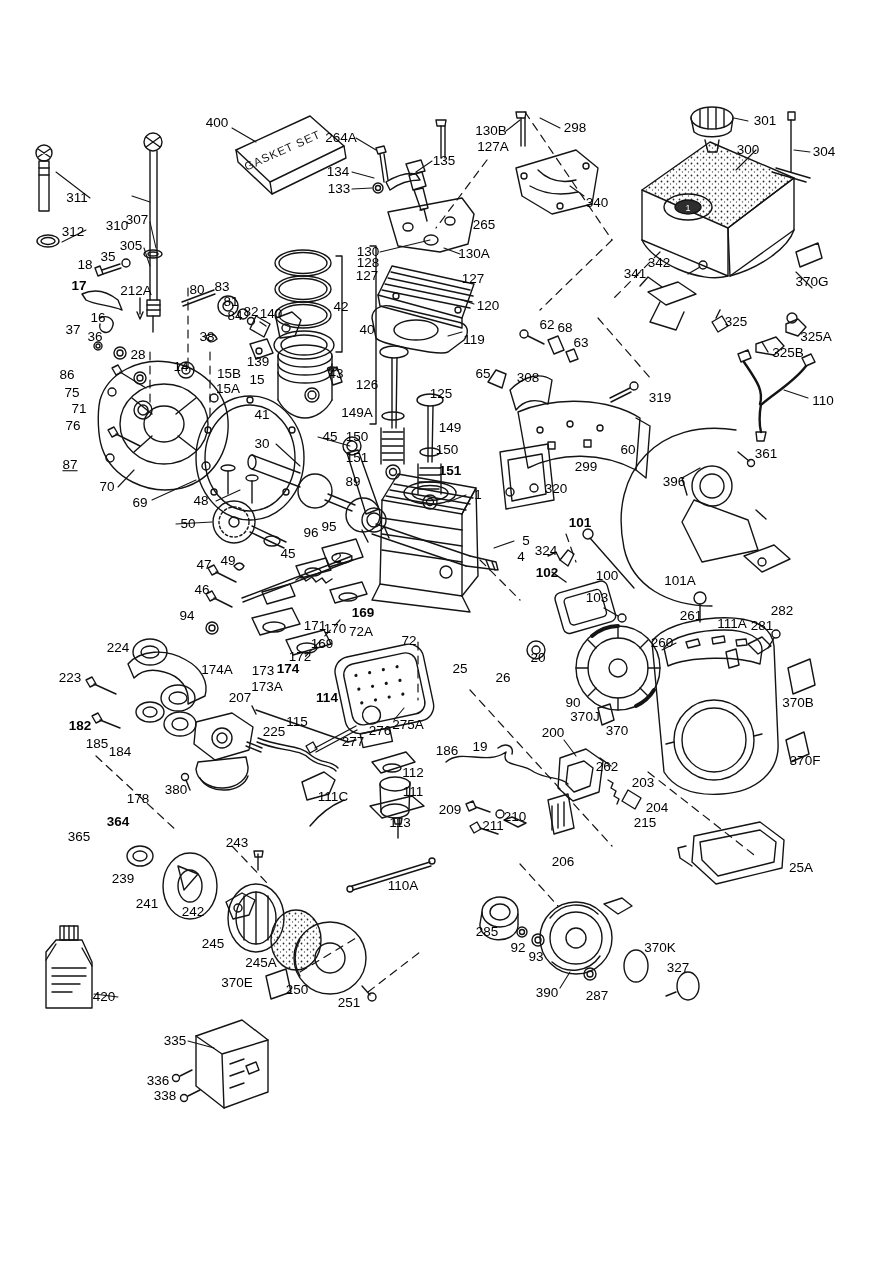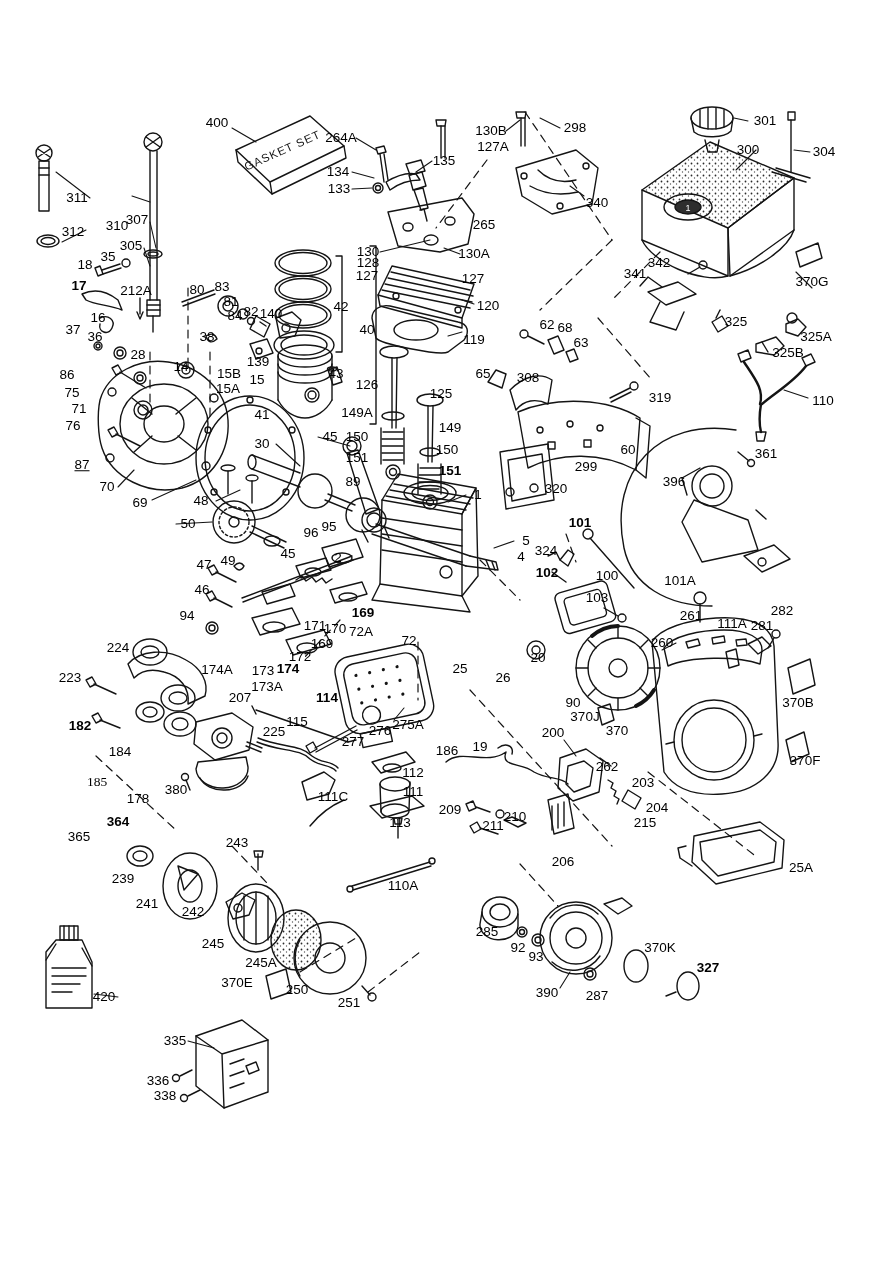--- a/index.html
+++ b/index.html
@@ -755,21 +755,21 @@
       <span class="callout" style="left: 367px; top: 385px;">126</span>
       <span class="callout" style="left: 441px; top: 394px;">125</span>
       <span class="callout" style="left: 483px; top: 374px;">65</span>
       <span class="callout" style="left: 528px; top: 378px;">308</span>
       <span class="callout" style="left: 660px; top: 398px;">319</span>
       <span class="callout" style="left: 823px; top: 401px;">110</span>
       <span class="callout" style="left: 67px; top: 375px;">86</span>
       <span class="callout" style="left: 72px; top: 393px;">75</span>
       <span class="callout" style="left: 79px; top: 409px;">71</span>
       <span class="callout" style="left: 73px; top: 426px;">76</span>
-      <span class="callout" style="left: 82px; top: 465px; text-decoration: underline;">87</span>
+      <span class="callout" style="left: 70px; top: 465px; text-decoration: underline;">87</span>
       <span class="callout" style="left: 107px; top: 487px;">70</span>
       <span class="callout" style="left: 140px; top: 503px;">69</span>
       <span class="callout" style="left: 357px; top: 413px;">149A</span>
       <span class="callout" style="left: 357px; top: 437px;">150</span>
       <span class="callout" style="left: 357px; top: 458px;">151</span>
       <span class="callout" style="left: 450px; top: 428px;">149</span>
       <span class="callout" style="left: 447px; top: 450px;">150</span>
       <span class="callout bold" style="left: 450px; top: 471px;">151</span>
       <span class="callout" style="left: 628px; top: 450px;">60</span>
       <span class="callout" style="left: 586px; top: 467px;">299</span>
@@ -817,21 +817,21 @@
       <span class="callout" style="left: 762px; top: 626px;">281</span>
       <span class="callout" style="left: 782px; top: 611px;">282</span>
       <span class="callout" style="left: 662px; top: 643px;">260</span>
       <span class="callout" style="left: 798px; top: 703px;">370B</span>
       <span class="callout" style="left: 573px; top: 703px;">90</span>
       <span class="callout" style="left: 585px; top: 717px;">370J</span>
       <span class="callout" style="left: 617px; top: 731px;">370</span>
       <span class="callout" style="left: 118px; top: 648px;">224</span>
       <span class="callout" style="left: 70px; top: 678px;">223</span>
       <span class="callout bold" style="left: 80px; top: 726px;">182</span>
-      <span class="callout" style="left: 97px; top: 782px; font-family: Liberation Serif, serif;">185</span>
+      <span class="callout" style="left: 97px; top: 744px;">185</span>
       <span class="callout" style="left: 120px; top: 752px;">184</span>
       <span class="callout" style="left: 240px; top: 698px;">207</span>
       <span class="callout" style="left: 297px; top: 722px;">115</span>
       <span class="callout bold" style="left: 327px; top: 698px;">114</span>
       <span class="callout" style="left: 274px; top: 732px;">225</span>
       <span class="callout" style="left: 408px; top: 725px;">275A</span>
       <span class="callout" style="left: 380px; top: 731px;">276</span>
       <span class="callout" style="left: 353px; top: 742px;">277</span>
       <span class="callout" style="left: 138px; top: 799px;">178</span>
       <span class="callout" style="left: 176px; top: 790px;">380</span>
@@ -864,19 +864,19 @@
       <span class="callout" style="left: 237px; top: 983px;">370E</span>
       <span class="callout" style="left: 297px; top: 990px;">250</span>
       <span class="callout" style="left: 349px; top: 1003px;">251</span>
       <span class="callout" style="left: 104px; top: 997px;">420</span>
       <span class="callout" style="left: 487px; top: 932px;">285</span>
       <span class="callout" style="left: 518px; top: 948px;">92</span>
       <span class="callout" style="left: 536px; top: 957px;">93</span>
       <span class="callout" style="left: 547px; top: 993px;">390</span>
       <span class="callout" style="left: 597px; top: 996px;">287</span>
       <span class="callout" style="left: 660px; top: 948px;">370K</span>
-      <span class="callout" style="left: 708px; top: 968px; font-weight: bold;">327</span>
+      <span class="callout" style="left: 678px; top: 968px;">327</span>
       <span class="callout" style="left: 175px; top: 1041px;">335</span>
       <span class="callout" style="left: 158px; top: 1081px;">336</span>
       <span class="callout" style="left: 165px; top: 1096px;">338</span>
     </div>
 
 </div>
 
 </body></html>

